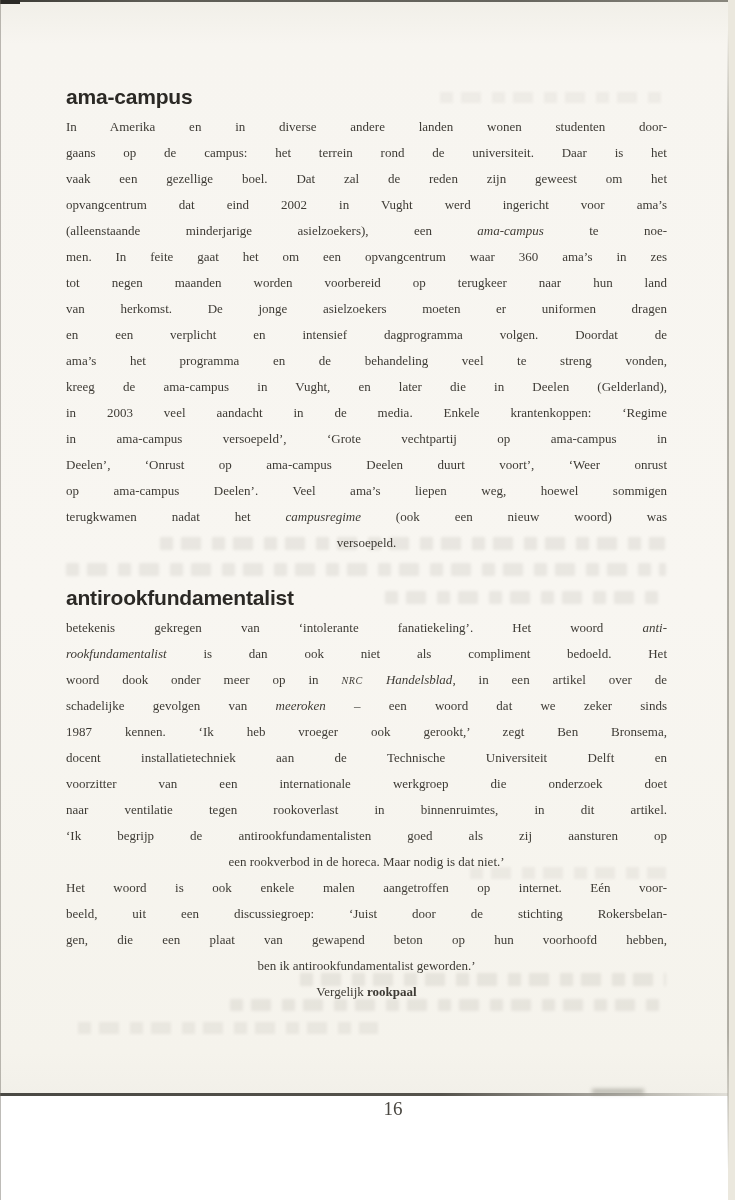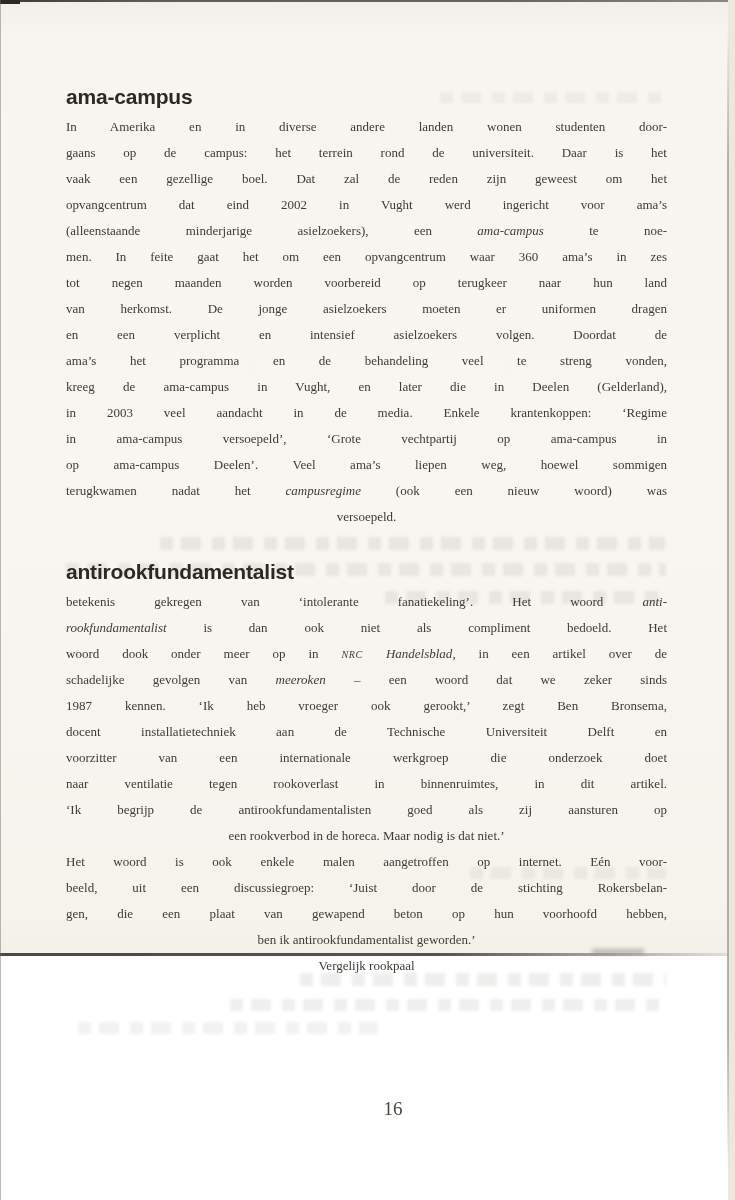--- a/index.html
+++ b/index.html
@@ -3,21 +3,21 @@
 <meta charset="utf-8">
 <style>
   html, body { margin: 0; padding: 0; }
   body {
     width: 735px; height: 1200px;
     font-family: "Liberation Serif", serif;
     overflow: hidden;
   }
   .page {
     position: relative;
-    width: 735px; height: 956px;
+    width: 735px; height: 1096px;
     background:
       linear-gradient(180deg, #f1efe8 0%, #f7f5f0 4%, #f8f6f1 55%, #f5f3ec 96%, #f2f0e9 100%);
     color: #3e3b35;
   }
   
   .edge { position: absolute; pointer-events: none; }
   .edge-top { left: 0; top: 0; width: 735px; height: 2px;
     background: linear-gradient(90deg, #3a3934 0%, #5d5c55 20%, #66655e 70%, #8a887f 100%); }
   .edge-corner { left: 0; top: 0; width: 20px; height: 4px; background: #2b2a26; }
   .edge-bottom { left: 0; bottom: 0; width: 735px; height: 3px;
@@ -44,21 +44,21 @@
     font-size: 21px; line-height: 25px;
     color: #2b2925;
     letter-spacing: -0.2px;
   }
   .entry-body { font-size: 13px; color: #3e3b35; }
   .entry + .entry { margin-top: 29px; }
 
   .line { height: 26px; line-height: 26px; text-align: center; white-space: normal; }
   .line.j { text-align: justify; text-align-last: justify; }
   .line span.i { font-style: italic; }
-  .line span.b { font-weight: normal; }
+  .line span.b { font-weight: bold; }
   .line span.sc { font-style: italic; font-size: 0.78em; letter-spacing: 0.6px; }
 
   .pageno {
     position: absolute; left: 0; top: 1098px; width: 690px;
     text-align: center; font-size: 19px; color: #4a4741; padding-left: 48px;
   }
 </style>
 </head>
 <body>
 
@@ -87,25 +87,26 @@
       <h2 class="headword">ama-campus</h2>
       <div class="entry-body">
           <div class="line j"><span>In Amerika en in diverse andere landen wonen studenten door-</span></div>
           <div class="line j"><span>gaans op de campus: het terrein rond de universiteit. Daar is het</span></div>
           <div class="line j"><span>vaak een gezellige boel. Dat zal de reden zijn geweest om het</span></div>
           <div class="line j"><span>opvangcentrum dat eind 2002 in Vught werd ingericht voor ama’s</span></div>
           <div class="line j"><span>(alleenstaande minderjarige asielzoekers), een </span><span class="i">ama-campus</span><span> te noe-</span></div>
           <div class="line j"><span>men. In feite gaat het om een opvangcentrum waar 360 ama’s in zes</span></div>
           <div class="line j"><span>tot negen maanden worden voorbereid op terugkeer naar hun land</span></div>
           <div class="line j"><span>van herkomst. De jonge asielzoekers moeten er uniformen dragen</span></div>
-          <div class="line j"><span>en een verplicht en intensief asielzoekers volgen. Doordat de</span></div>
+          <div class="line j"><span>en een verplicht en intensief dagprogramma volgen. Doordat de</span></div>
           <div class="line j"><span>ama’s het programma en de behandeling veel te streng vonden,</span></div>
           <div class="line j"><span>kreeg de ama-campus in Vught, en later die in Deelen (Gelderland),</span></div>
           <div class="line j"><span>in 2003 veel aandacht in de media. Enkele krantenkoppen: ‘Regime</span></div>
           <div class="line j"><span>in ama-campus versoepeld’, ‘Grote vechtpartij op ama-campus in</span></div>
+          <div class="line j"><span>Deelen’, ‘Onrust op ama-campus Deelen duurt voort’, ‘Weer onrust</span></div>
           <div class="line j"><span>op ama-campus Deelen’. Veel ama’s liepen weg, hoewel sommigen</span></div>
           <div class="line j"><span>terugkwamen nadat het </span><span class="i">campusregime</span><span> (ook een nieuw woord) was</span></div>
           <div class="line"><span>versoepeld.</span></div>
         </div>
     </section>
 
     <section class="entry">
       <h2 class="headword">antirookfundamentalist</h2>
       <div class="entry-body">
           <div class="line j"><span>betekenis gekregen van ‘intolerante fanatiekeling’. Het woord </span><span class="i">anti-</span></div>

